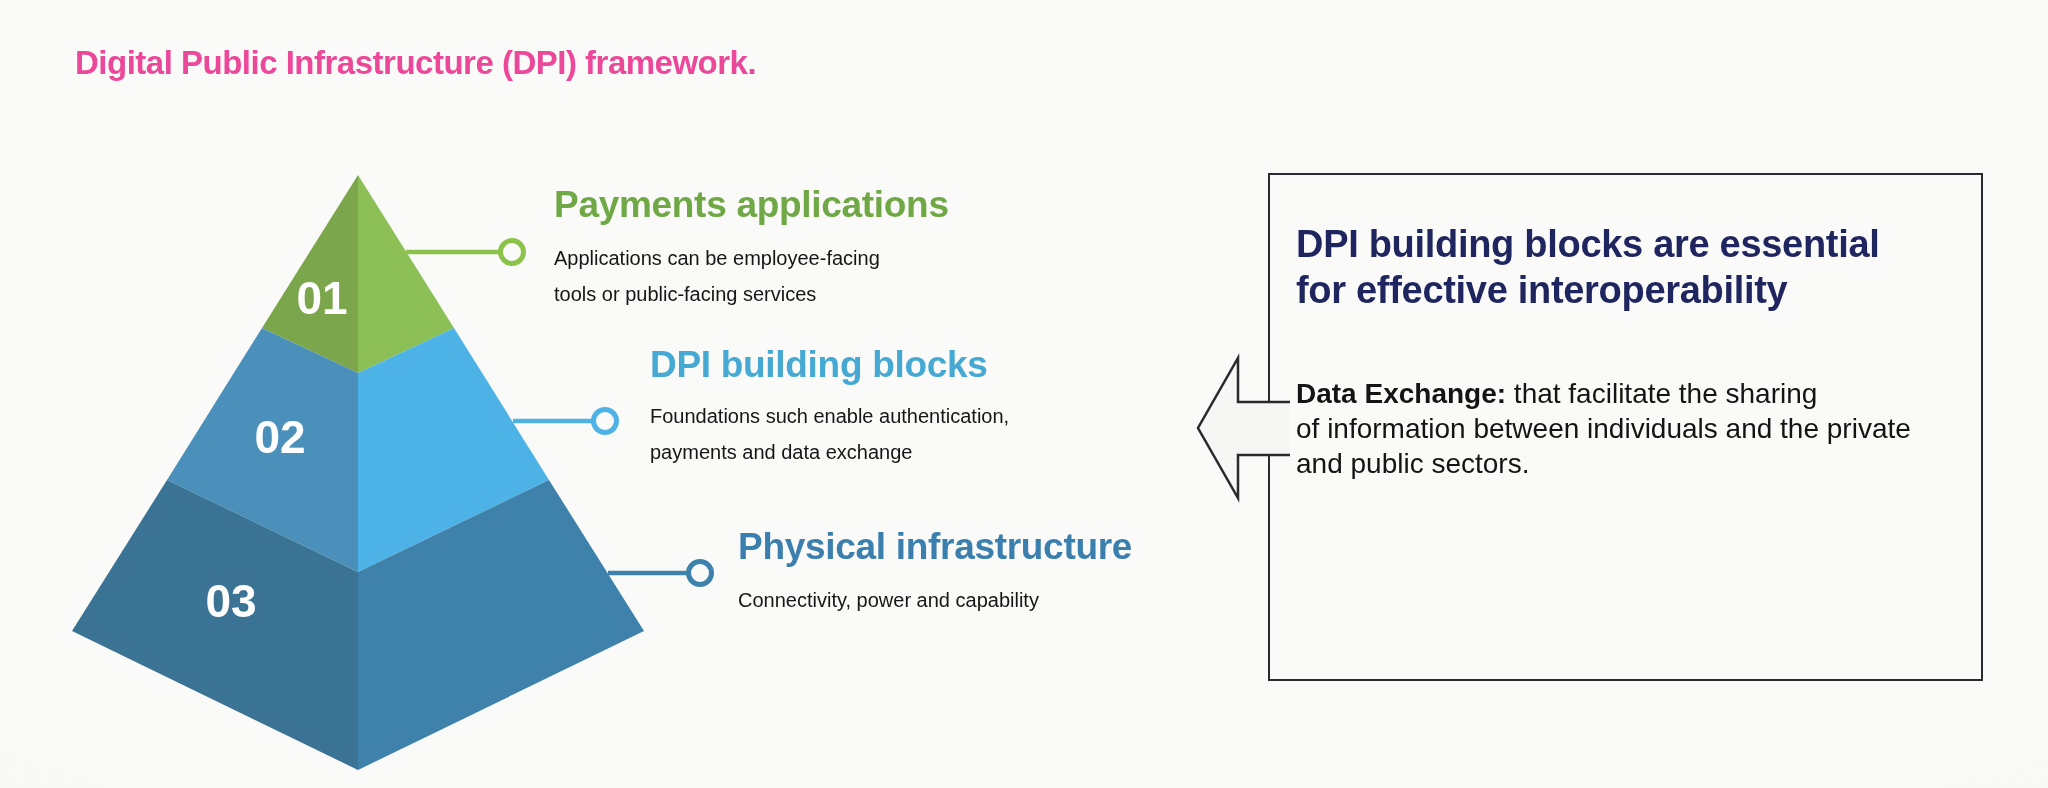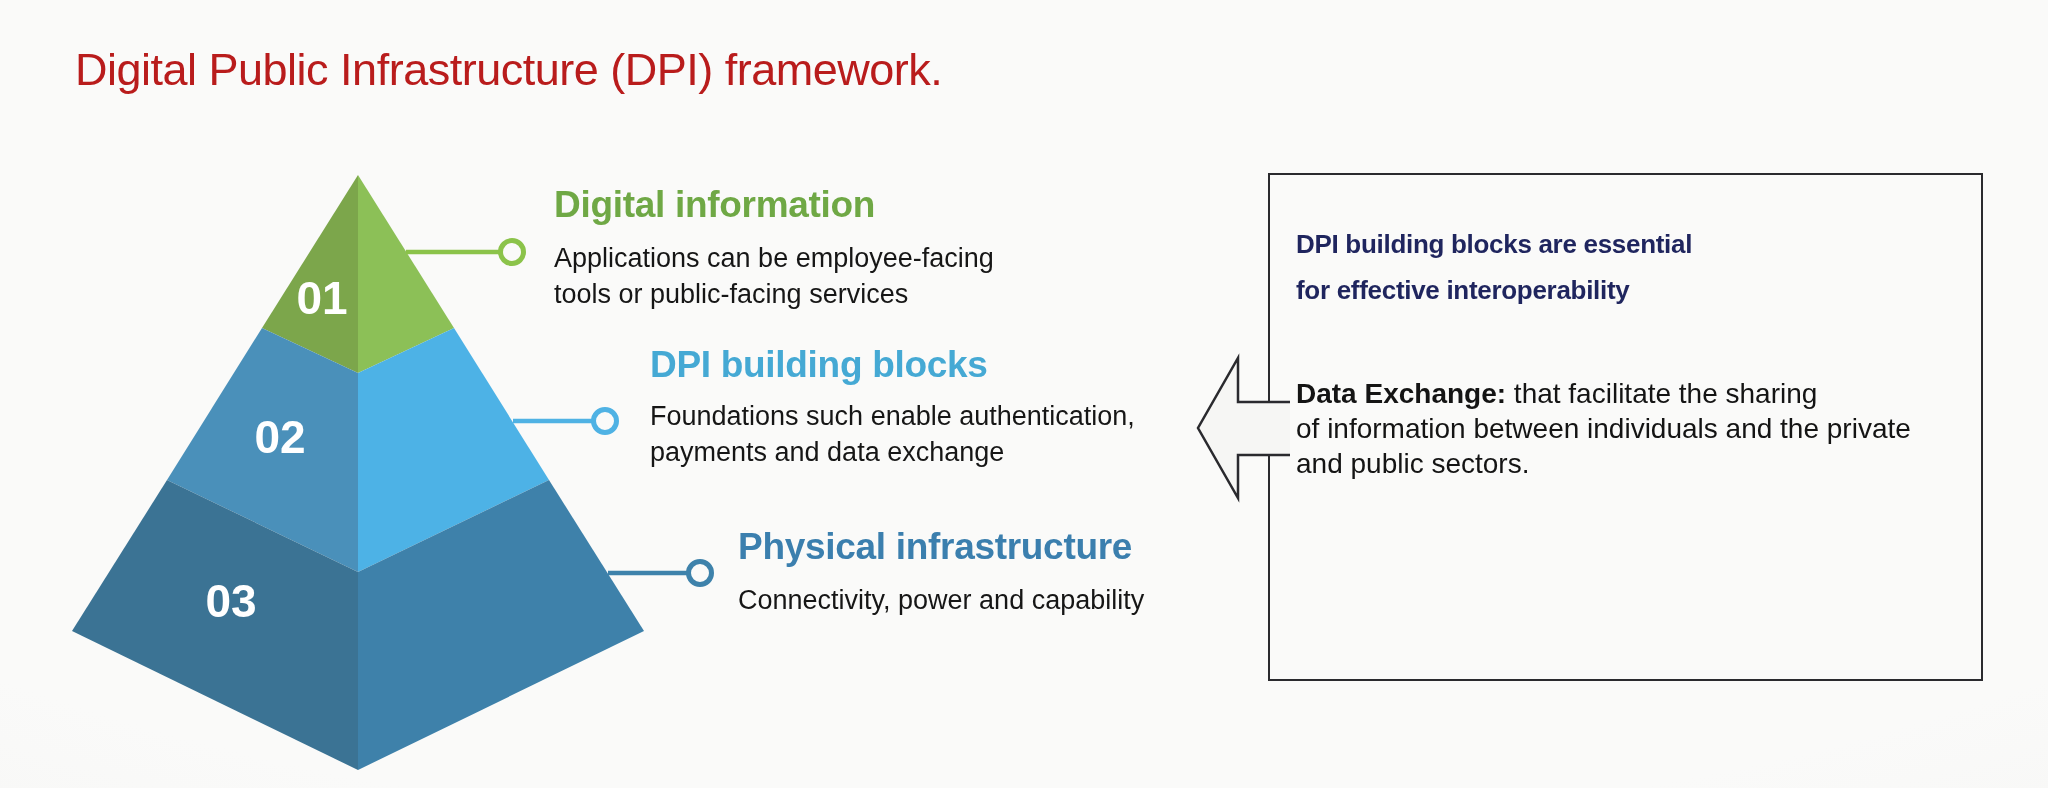--- a/index.html
+++ b/index.html
@@ -3,41 +3,41 @@
 <meta charset="utf-8">
 <style>
   html,body{margin:0;padding:0;}
   body{
     width:2048px;height:788px;position:relative;overflow:hidden;
     font-family:"Liberation Sans","DejaVu Sans",sans-serif;
     background:radial-gradient(ellipse 130% 130% at 50% 35%, #fafaf9 55%, #f0f0ee 100%);
   }
   .abs{position:absolute;}
   #page-title{
-    left:75px;top:44px;font-size:45px;font-weight:normal;color:#b91c1c;letter-spacing:-0.5px;
+    left:75px;top:44px;font-size:33px;font-weight:bold;color:#ec4899;letter-spacing:-0.5px;
   }
   
   #diagram-svg{left:0;top:0;z-index:2;}
   
   .level-heading{font-size:37px;font-weight:bold;letter-spacing:-0.3px;}
-  .level-desc{font-size:27px;color:#161616;line-height:36px;white-space:pre-line;}
+  .level-desc{font-size:20px;color:#161616;line-height:36px;white-space:pre-line;}
   #heading-1{left:554px;top:184px;color:#6fa845;}
   #desc-1{left:554px;top:240px;}
   #heading-2{left:650px;top:344px;color:#45a9d4;}
   #desc-2{left:650px;top:398px;}
   #heading-3{left:738px;top:526px;color:#3b7fae;}
   #desc-3{left:738px;top:582px;text-align:center;}
   
   #info-box{
     left:1268px;top:173px;width:715px;height:508px;box-sizing:border-box;
     border:2px solid #2a2a2e;z-index:1;
     padding:46px 28px 0 26px;
   }
   #info-box-title{
-    font-size:26px;font-weight:bold;color:#1f255e;line-height:46px;
+    font-size:38px;font-weight:bold;color:#1f255e;line-height:46px;
     white-space:pre-line;margin:0 0 28px 0;letter-spacing:-0.3px;
   }
   .info-item{
     font-size:28px;color:#141414;line-height:35px;white-space:pre-line;
     margin:0 0 17px 0;
   }
   .info-item .lead{font-weight:bold;}
   #arrow-svg{left:1180px;top:340px;z-index:3;}
 </style>
 </head>
@@ -77,21 +77,21 @@
   <circle cx="605" cy="421" r="11.5" fill="#fafaf9" stroke-width="5" stroke="#4fb2e4"></circle>
 
   <line x1="608" y1="573" x2="687" y2="573" stroke-width="4.5" stroke="#3e82ab"></line>
   <circle cx="700" cy="573" r="11.5" fill="#fafaf9" stroke-width="5" stroke="#3e82ab"></circle>
 </svg>
 
 <svg class="abs" id="arrow-svg" width="110" height="180" viewBox="1180 340 110 180">
   <path d="M 1290,402 L 1238,402 L 1238,358 L 1198,428 L 1238,498 L 1238,455 L 1290,455" fill="#f6f6f4" stroke="#2a2a2e" stroke-width="2.5" stroke-linejoin="miter"></path>
 </svg>
 
-<div class="abs level-heading" id="heading-1" style="color: rgb(111, 168, 69);">Digital information</div>
+<div class="abs level-heading" id="heading-1" style="color: rgb(111, 168, 69);">Payments applications</div>
 <div class="abs level-desc" id="desc-1">Applications can be employee-facing
 tools or public-facing services</div>
 
 <div class="abs level-heading" id="heading-2" style="color: rgb(69, 169, 212);">DPI building blocks</div>
 <div class="abs level-desc" id="desc-2">Foundations such enable authentication,
 payments and data exchange</div>
 
 <div class="abs level-heading" id="heading-3" style="color: rgb(59, 127, 174);">Physical infrastructure</div>
 <div class="abs level-desc" id="desc-3">Connectivity, power and capability</div>
 

